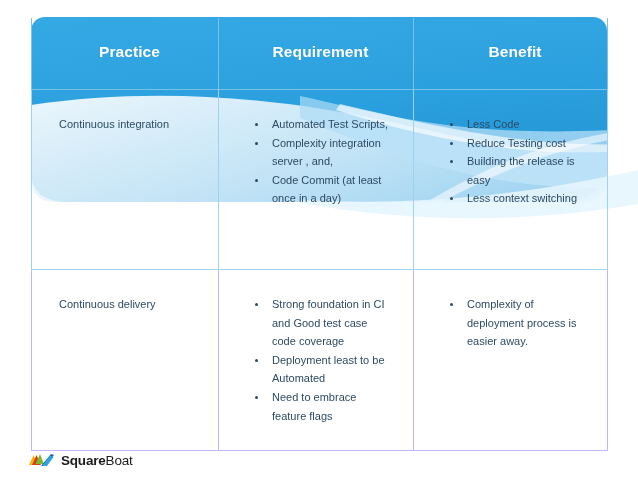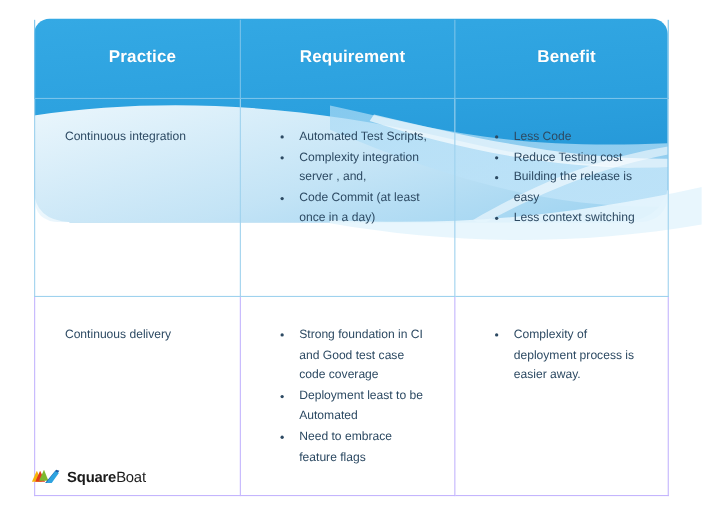--- a/index.html
+++ b/index.html
@@ -91,21 +91,21 @@
     width: 3px;
     height: 3px;
     background: #2d4a63;
     border-radius: 50%;
   }
 
   
   #logo {
     position: absolute;
     left: 29px;
-    top: 425px;
+    top: 452px;
     display: flex;
     align-items: center;
     gap: 6px;
   }
   #logo-wordmark {
     font-size: 13.5px;
     color: #1b1b1b;
     letter-spacing: -0.2px;
     white-space: nowrap;
   }

